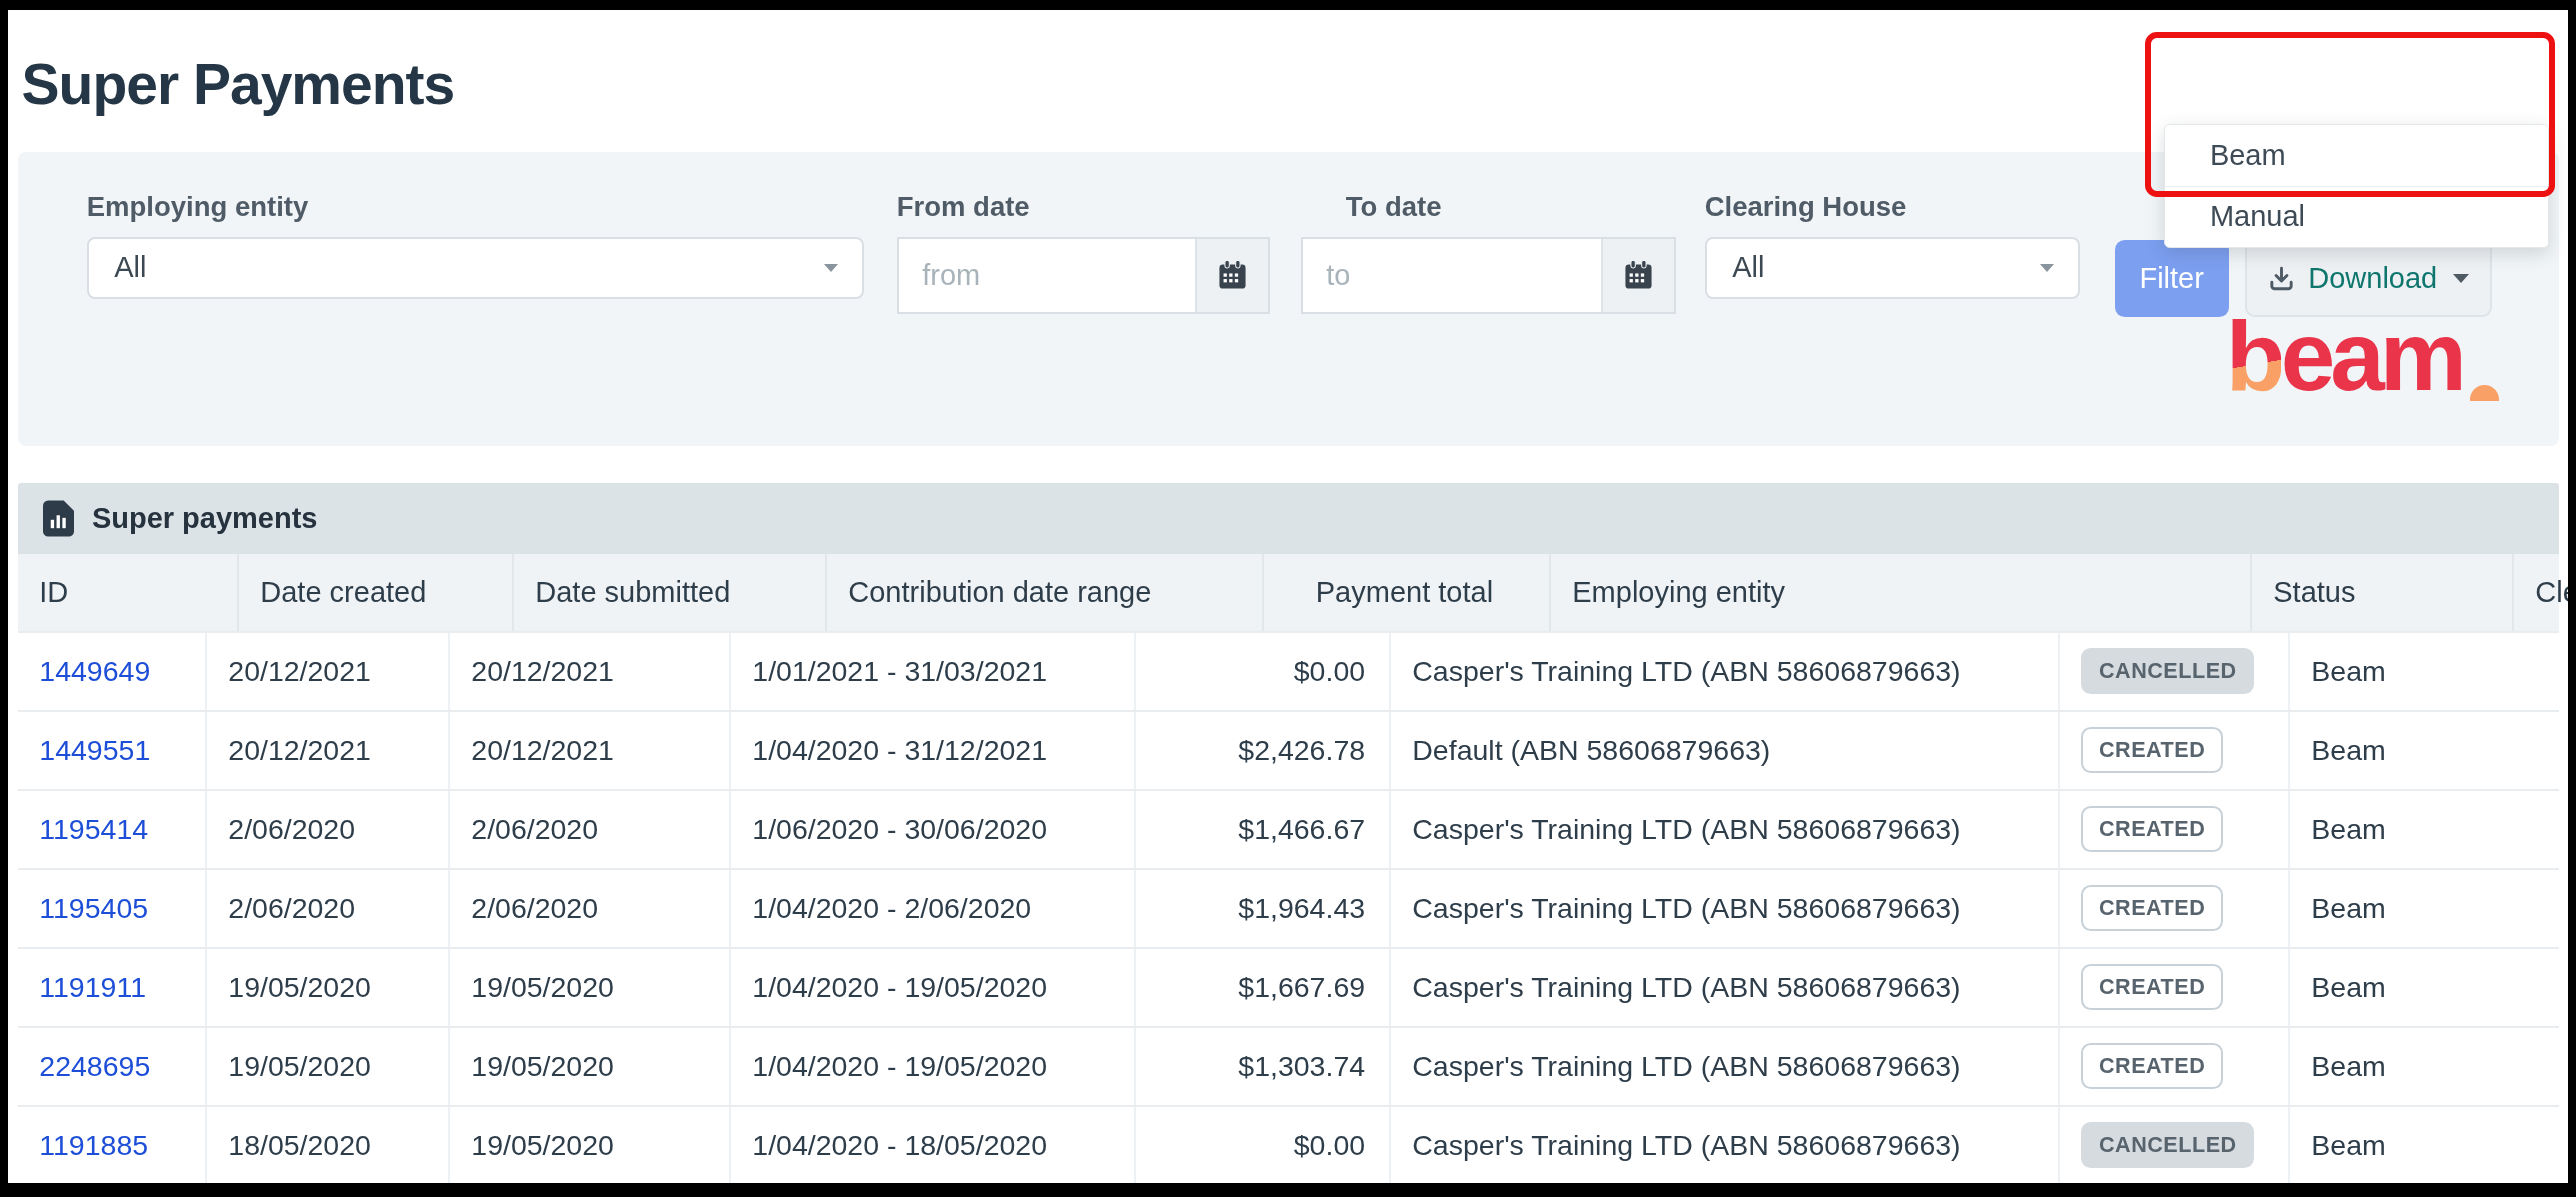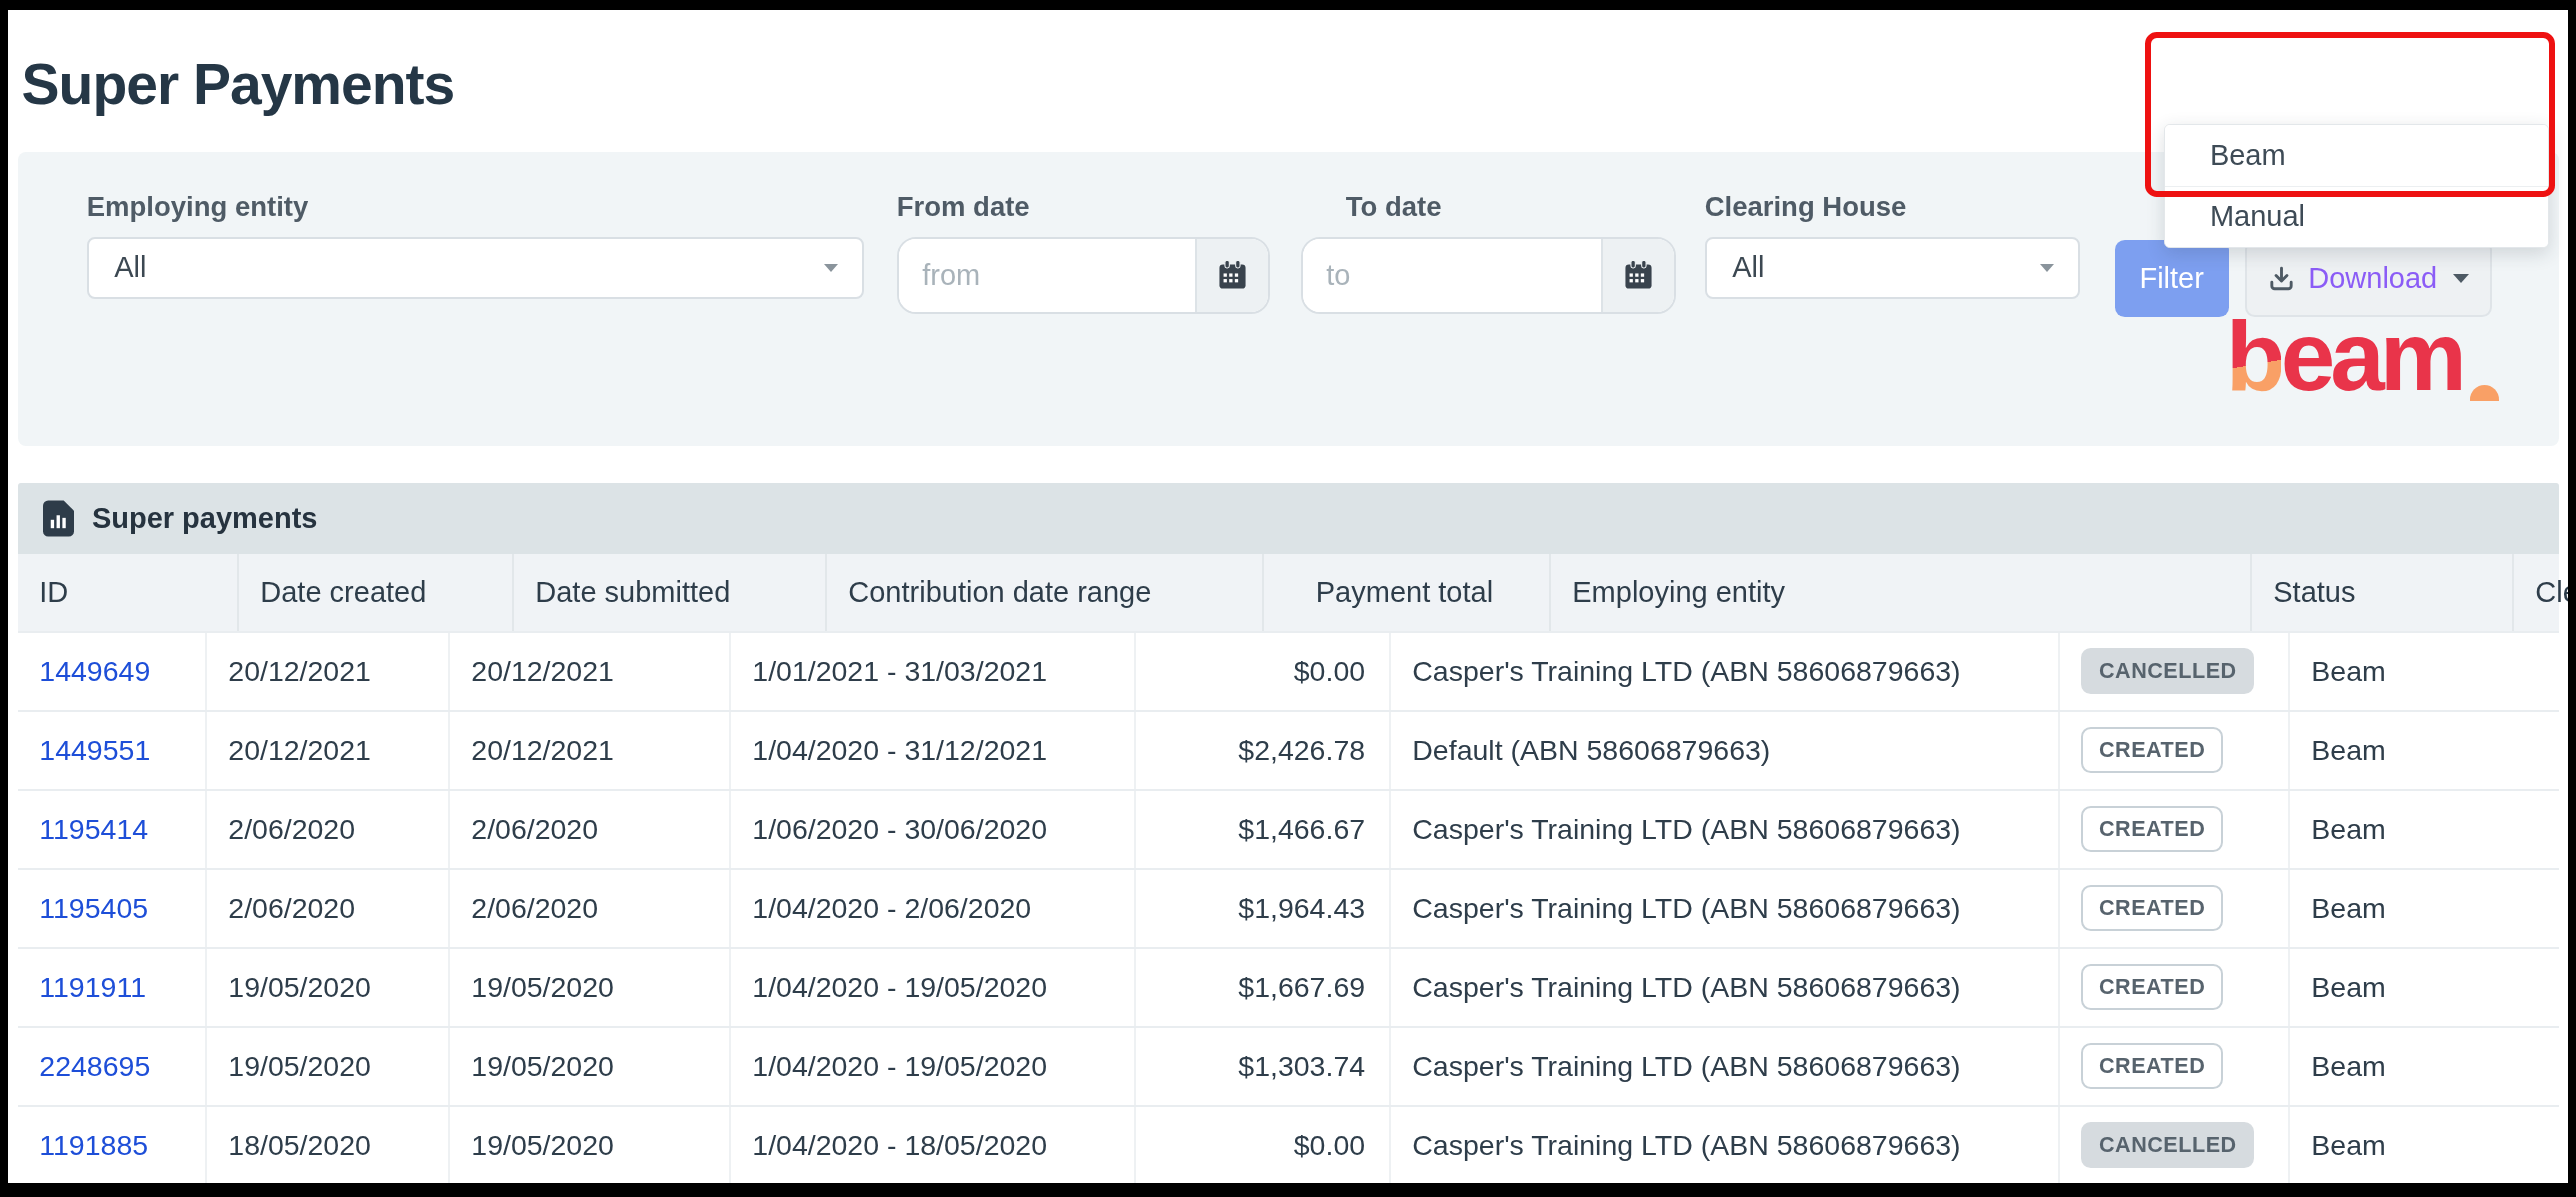--- a/index.html
+++ b/index.html
@@ -13,28 +13,28 @@
 
   
   .filter-panel { position:absolute; left:9.8px; top:142px; width:2541px; height:294px; background:#f1f5f7; border-radius:7.9px; }
   .f-label { position:absolute; font-size:27.5px; font-weight:bold; color:#4f5b66; top:39px; }
   .lbl-entity { left:69px; } .lbl-from { left:879px; } .lbl-to { left:1328px; } .lbl-clearing { left:1687px; }
 
   .select-box { position:absolute; top:85px; height:62px; background:#fff; border:2px solid #d9dfe4; border-radius:7.9px; display:flex; align-items:center; padding-left:25.5px; font-size:29px; color:#3c4852; cursor:pointer; }
   .sel-entity { left:69px; width:777px; } .sel-clearing { left:1687px; width:375px; }
   .sel-caret { position:absolute; right:23.6px; top:50%; margin-top:-3.9px; width:0; height:0; border-left:7.9px solid transparent; border-right:7.9px solid transparent; border-top:8.8px solid #8a949c; }
 
-  .date-group { position:absolute; top:85px; height:77px; display:flex; border:2px solid #d9dfe4; border-radius:19px; overflow:hidden; background:#fff; }
+  .date-group { position:absolute; top:85px; height:77px; display:flex; border:2px solid #d9dfe4; border-radius:0; overflow:hidden; background:#fff; }
   .dg-from { left:879px; width:373px; } .dg-to { left:1283px; width:375px; }
   .date-input { flex:1; border:none; outline:none; font-size:29px; padding-left:23.6px; color:#3c4852; font-family:"Liberation Sans", sans-serif; background:#fff; min-width:0; }
   .date-input::placeholder { color:#a9b3ba; }
   .date-addon { width:73px; background:#edf1f3; border-left:2px solid #dde3e7; display:flex; align-items:center; justify-content:center; cursor:pointer; }
 
   .filter-btn { position:absolute; left:2097px; top:88px; width:114px; height:77px; background:#7d9ff0; color:#fff; font-size:29px; border:none; border-radius:9.8px; cursor:pointer; font-family:"Liberation Sans", sans-serif; }
-  .download-btn { position:absolute; left:2227px; top:88px; width:247px; height:77px; background:#eef1f3; border:2px solid #dfe4e8; border-radius:9.8px; color:#8b5cf6; font-size:29px; display:flex; align-items:center; justify-content:center; gap:11.8px; cursor:pointer; font-family:"Liberation Sans", sans-serif; }
+  .download-btn { position:absolute; left:2227px; top:88px; width:247px; height:77px; background:#eef1f3; border:2px solid #dfe4e8; border-radius:9.8px; color:#0f766e; font-size:29px; display:flex; align-items:center; justify-content:center; gap:11.8px; cursor:pointer; font-family:"Liberation Sans", sans-serif; }
   .dl-caret { width:0; height:0; border-left:8.8px solid transparent; border-right:8.8px solid transparent; border-top:9.8px solid #4e5a64; margin-left:3.9px; }
 
   .beam-logo { position:absolute; left:2208px; top:155px; font-size:98px; font-weight:bold; letter-spacing:-4.9px; color:#e9344a; line-height:1; display:flex; align-items:flex-end; }
   .beam-b { background:linear-gradient(170deg,#e9344a 58%,#f9a066 58%); -webkit-background-clip:text; background-clip:text; color:transparent; }
   .beam-dot { display:inline-block; width:29px; height:15.7px; border-radius:14.7px 14.7px 0 0; background:#f9a066; margin:0 0 3.9px 7.9px; }
 
   
   .new-batch-btn { position:absolute; left:2146px; top:31px; width:390px; height:79px; background:#3f9142; border:none; border-radius:7.9px; color:#fff; font-size:30px; display:flex; align-items:center; justify-content:center; gap:13.7px; cursor:pointer; z-index:6; font-family:"Liberation Sans", sans-serif; }
   .nb-caret { width:0; height:0; border-left:8.8px solid transparent; border-right:8.8px solid transparent; border-top:10.8px solid #fff; margin-top:2.9px; }
   .dropdown-menu { position:absolute; left:2156px; top:114px; width:385px; background:#fff; border:1px solid #e3e7ea; border-radius:5.9px; box-shadow:0 5.9px 17.7px rgba(40,50,60,.16); z-index:5; overflow:hidden; }

